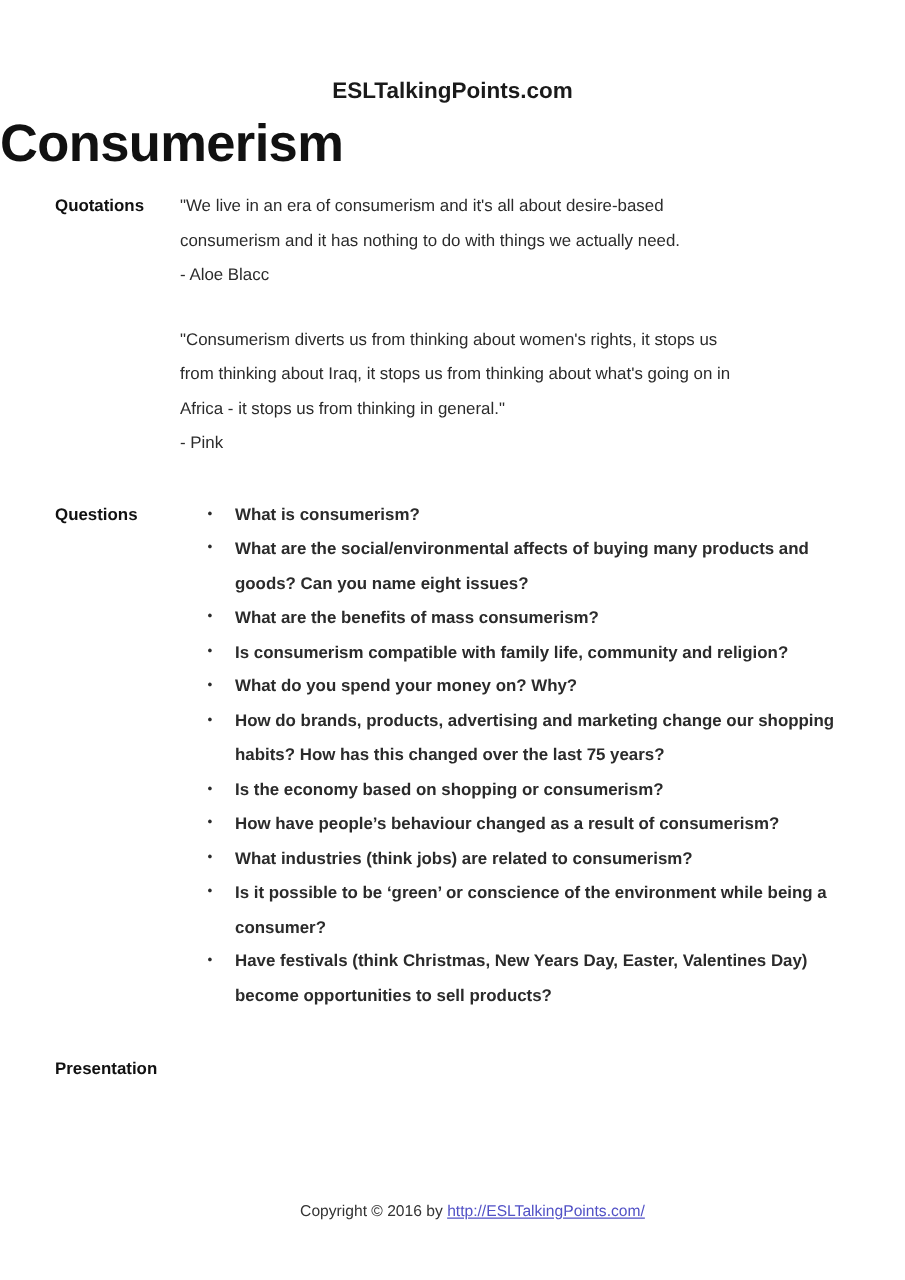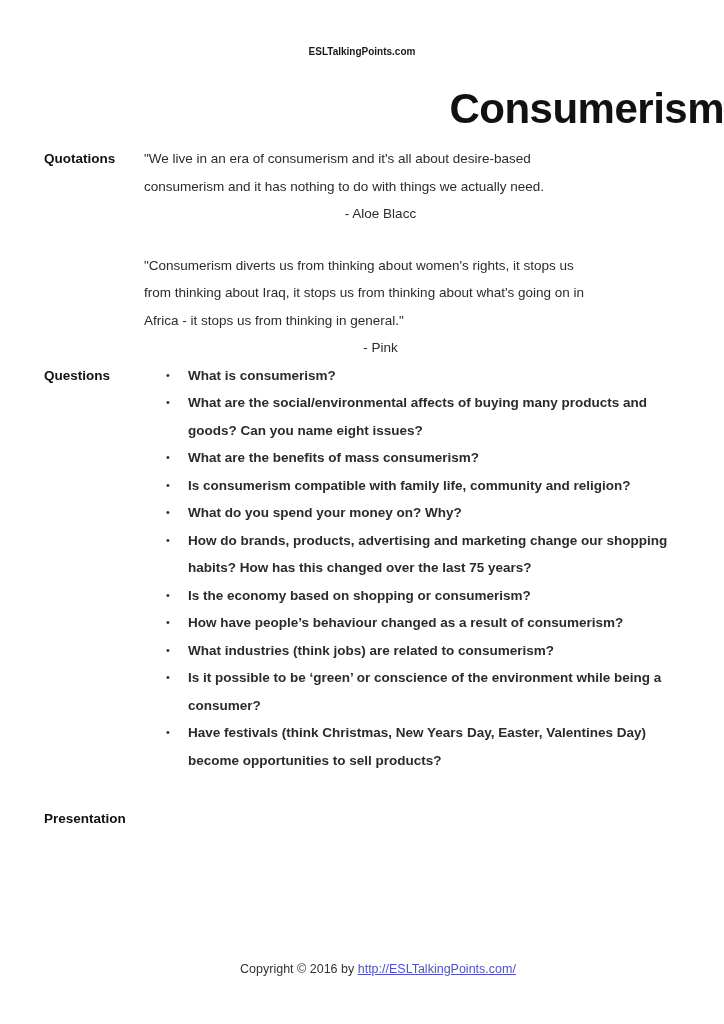--- a/index.html
+++ b/index.html
@@ -10,29 +10,29 @@
   }
   .page {
     position: relative;
     width: 724px;
     height: 1024px;
     background: #ffffff;
     overflow: hidden;
     margin: 0 auto;
   }
   .site-name {
-    padding-top: 46px;
+    padding-top: 62px;
     text-align: center;
-    font-size: 10px;
+    font-size: 18px;
     font-weight: 700;
     color: #1a1a1a;
   }
   .page-title {
-    margin-top: 28px;
-    text-align: right;
+    margin-top: 8px;
+    text-align: left;
     font-size: 42px;
     line-height: 48px;
     font-weight: 700;
     color: #111111;
     letter-spacing: -0.5px;
   }
   .section {
     display: flex;
     align-items: flex-start;
     padding-left: 44px;
@@ -43,23 +43,23 @@
   .section-label {
     width: 100px;
     flex: 0 0 100px;
     font-weight: 700;
     color: #111111;
   }
   .section-content { flex: 1 1 auto; min-width: 0; }
   .sec-quotations { margin-top: 12px; }
   .quote-block { width: 473px; }
   .quote-text { white-space: pre-line; color: #2b2b2b; }
-  .quote-attribution { text-align: center; color: #2b2b2b; }
+  .quote-attribution { text-align: left; color: #2b2b2b; }
   .quote-gap { height: 24px; }
-  .sec-questions { }
+  .sec-questions { margin-top: 30px; }
   .questions-list { list-style: none; margin-left: 22px; }
   .question-item { display: flex; align-items: flex-start; }
   .bullet {
     flex: 0 0 22px;
     width: 22px;
     font-size: 11px;
     line-height: 27.5px;
     color: #2b2b2b;
   }
   .question-text { white-space: pre-line; color: #2b2b2b; font-weight: bold; }

